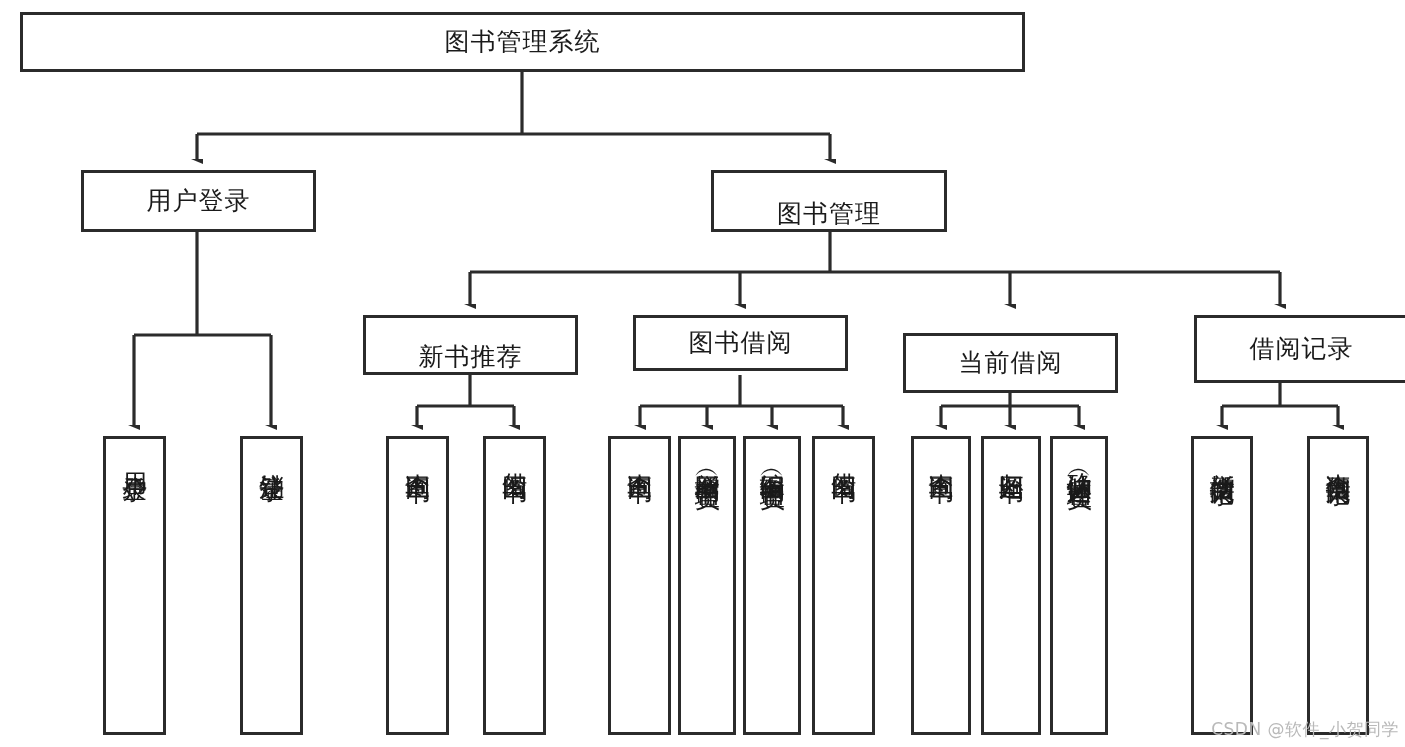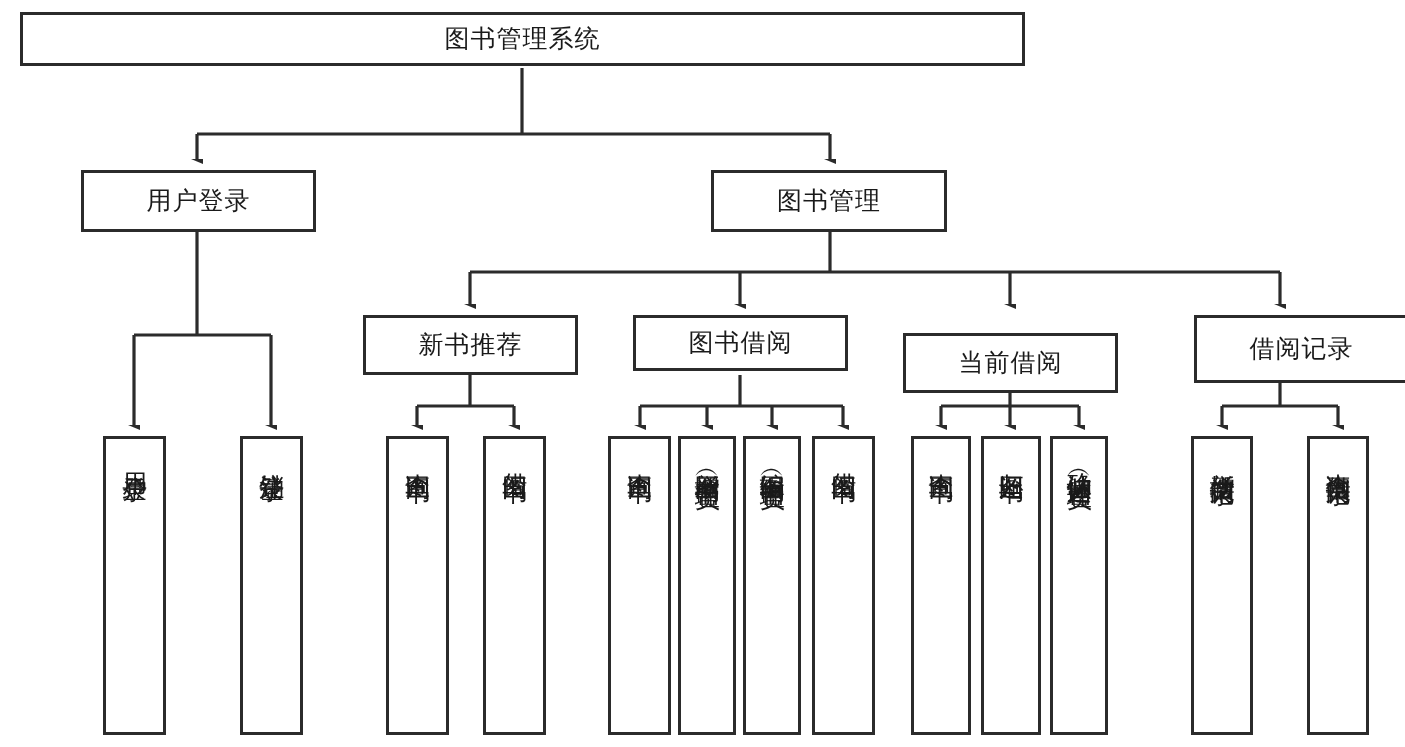--- a/index.html
+++ b/index.html
@@ -121,32 +121,32 @@
       <path d="M 1010 406 L 1010 426" marker-end="url(#arrow)"></path>
       <path d="M 1079 406 L 1079 426" marker-end="url(#arrow)"></path>
 
       <path d="M 1280 375 L 1280 406"></path>
       <path d="M 1222 406 L 1338 406"></path>
       <path d="M 1222 406 L 1222 426" marker-end="url(#arrow)"></path>
       <path d="M 1338 406 L 1338 426" marker-end="url(#arrow)"></path>
     </g>
   </svg>
 
-  <div class="node h root" style="left:20px; top:12px; width:1005px; height:54px;">
+  <div class="node h root" style="left:20px; top:12px; width:1005px; height:60px;">
     <span class="label">图书管理系统</span>
   </div>
 
   <div class="node h" style="left:81px; top:170px; width:235px; height:62px;">
     <span class="label">用户登录</span>
   </div>
-  <div class="node h" style="left:711px; top:170px; width:236px; height:62px;">
+  <div class="node h" style="left:711px; top:170px; width:236px; height:62px;align-items:flex-end;">
     <span class="label">图书管理</span>
   </div>
 
-  <div class="node h" style="left:363px; top:315px; width:215px; height:60px;">
+  <div class="node h" style="left:363px; top:315px; width:215px; height:60px;align-items:flex-end;">
     <span class="label">新书推荐</span>
   </div>
   <div class="node h" style="left:633px; top:315px; width:215px; height:56px;">
     <span class="label">图书借阅</span>
   </div>
   <div class="node h" style="left:903px; top:333px; width:215px; height:60px;">
     <span class="label">当前借阅</span>
   </div>
   <div class="node h" style="left:1173px; top:315px; width:215px; height:68px;margin-left:21px;">
     <span class="label">借阅记录</span>
@@ -189,14 +189,15 @@
     <span class="label">确认归还（管理员）</span>
   </div>
 
   <div class="node v" style="left:1191px; top:436px; width:62px; height:299px;">
     <span class="label">新增借阅记录</span>
   </div>
   <div class="node v" style="left:1307px; top:436px; width:62px; height:299px;">
     <span class="label">查询借阅记录</span>
   </div>
 
+  <div class="watermark">CSDN @软件_小贺同学</div>
 
 </div>
 
 </body></html>

